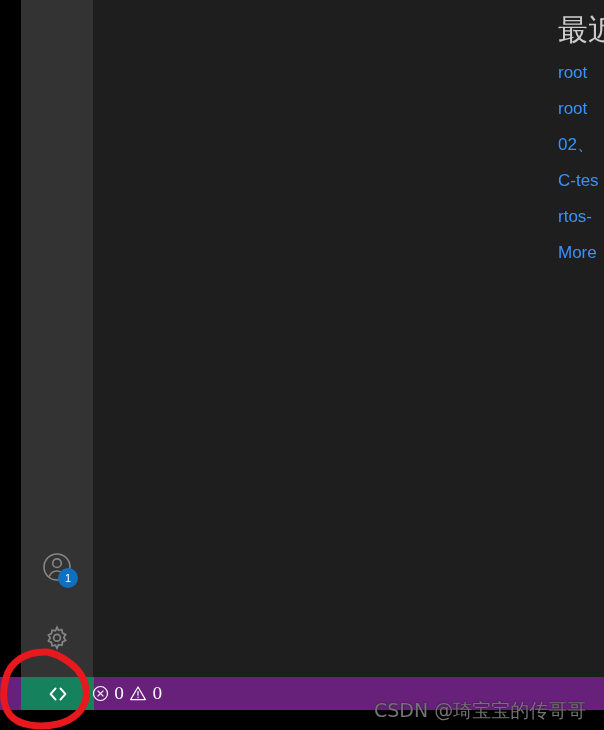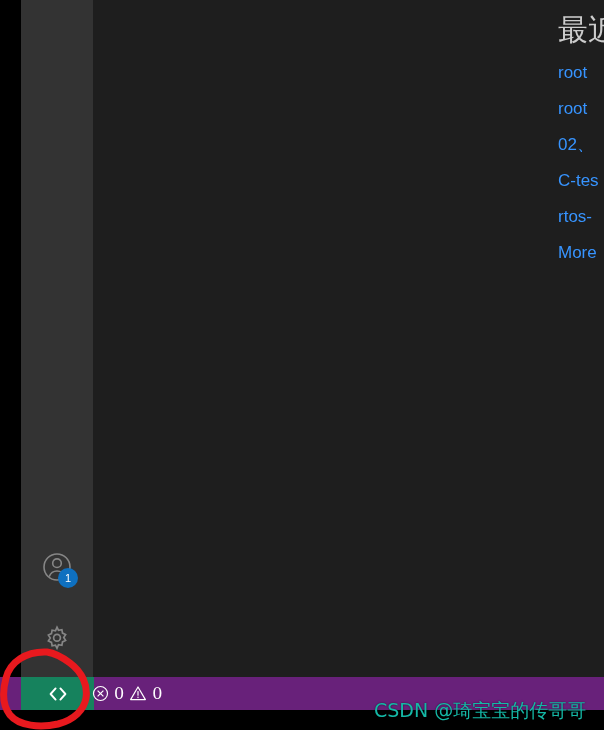--- a/index.html
+++ b/index.html
@@ -61,21 +61,21 @@
 
   
   .below-bar{position:absolute;left:0;top:710px;width:604px;height:20px;background:#000;}
 
   
   .annotation{position:absolute;left:0px;top:648px;width:110px;height:82px;pointer-events:none;}
 
   
   .watermark{
     position:absolute;left:374px;top:698px;
-    font-size:19px;color:#14b8a6;white-space:nowrap;
+    font-size:19px;color:#737373;white-space:nowrap;
     font-family:"DejaVu Sans",sans-serif;
     text-shadow:0 0 2px rgba(0,0,0,.6);
   }
 </style>
 </head>
 <body>
 
 <div id="root">
 
   <div class="window-black"></div>

